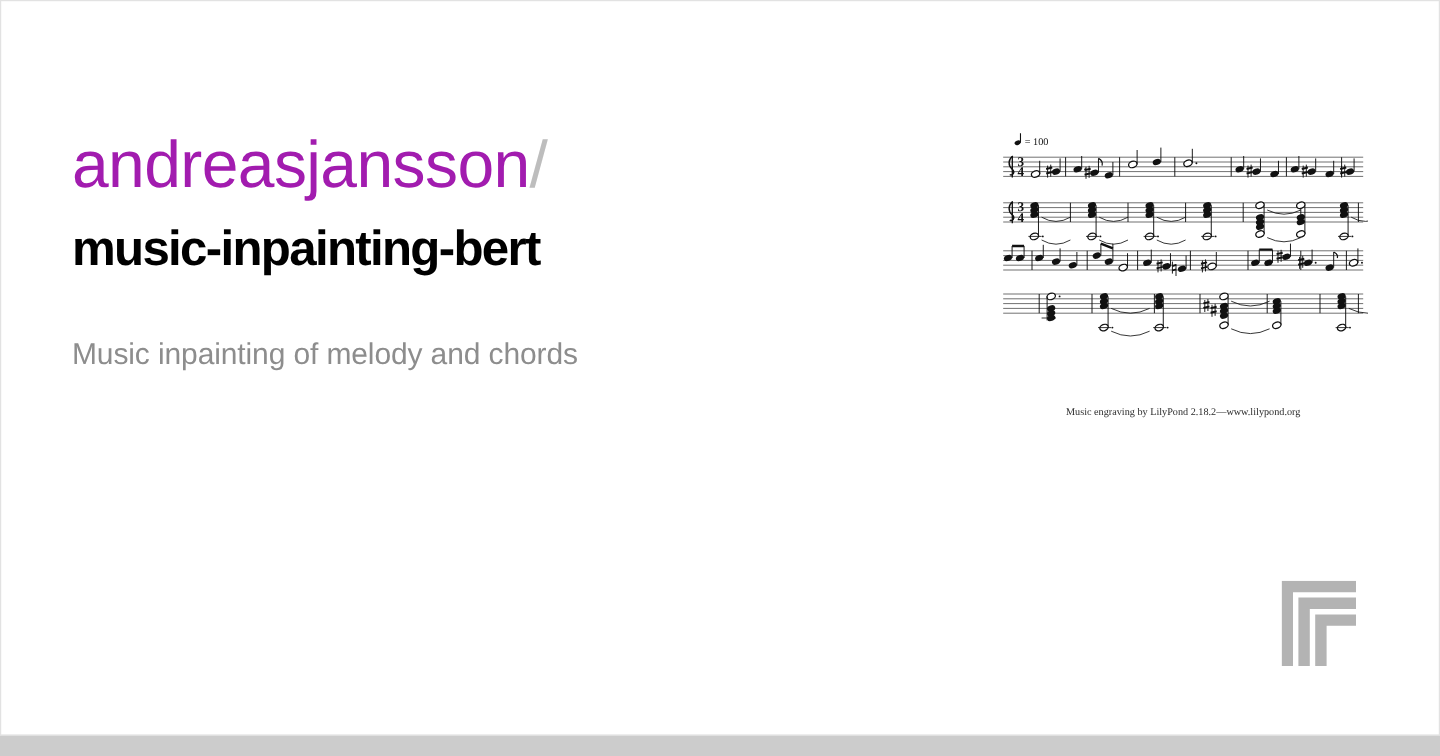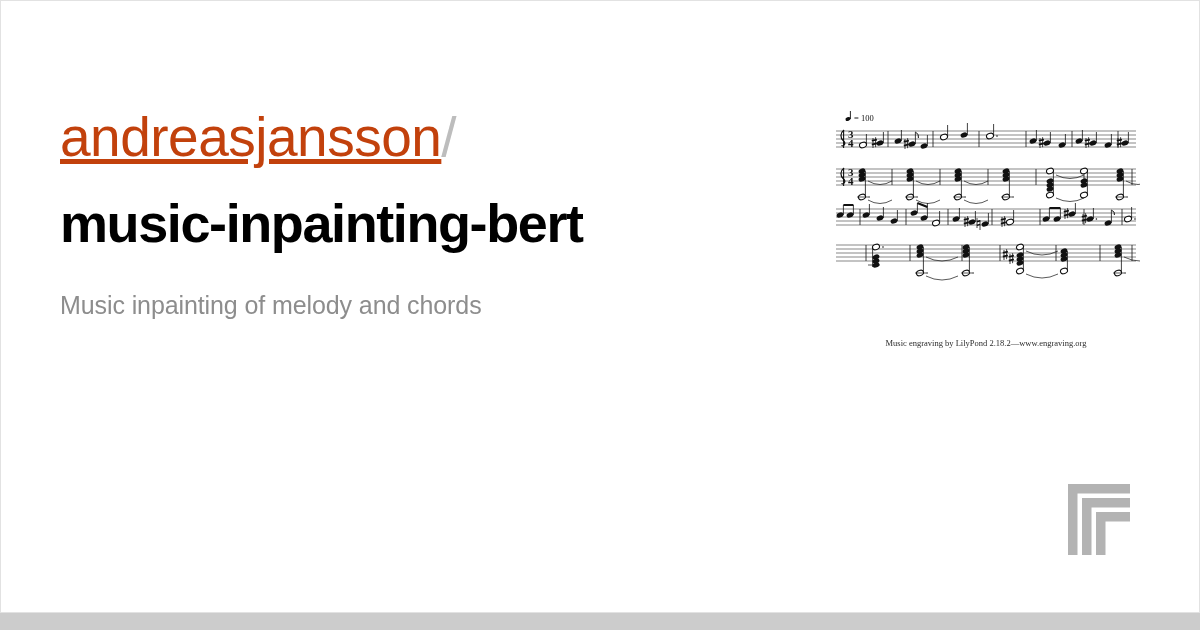--- a/index.html
+++ b/index.html
@@ -54,38 +54,38 @@
     width: 720px;
   }
   .owner-line {
     font-size: 55px;
     line-height: 66px;
     font-weight: 300;
     letter-spacing: -0.5px;
     color: #0f0f0f;
     white-space: nowrap;
   }
-  .owner-name { color: #c2410c; font-weight: 300; text-decoration: underline; }
+  .owner-name { color: #a21caf; font-weight: 300; }
   .slash {
     color: #bdbdbd;
     font-weight: 300;
   }
   .model-line {
-    font-size: 54px;
+    font-size: 41px;
     line-height: 70px;
     font-weight: 700;
     letter-spacing: -1.4px;
     color: #000000;
     white-space: nowrap;
-    margin-top: 18px;
+    margin-top: 2px;
   }
   .subtitle {
     position: absolute;
     left: 60px;
-    top: 289px;
+    top: 279px;
     font-size: 25px;
     line-height: 32px;
     font-weight: 400;
     color: #8d8d8d;
     letter-spacing: -0.1px;
     white-space: nowrap;
   }
 
   
   .sheet {
@@ -658,21 +658,21 @@
               <circle cx="7" cy="0" r="0.8" fill="#111"></circle>
               </g>
             <line x1="-5" y1="168" x2="6" y2="168" stroke="#111" stroke-width="0.7"></line>
             <path d="M6,152 q16,8 32,0" fill="none" stroke="#111" stroke-width="0.7"></path>
           </g>
         </g>
       </g>
     </svg>
   </div>
 
-  <div class="engraving-credit">Music engraving by LilyPond 2.18.2—www.engraving.org</div>
+  <div class="engraving-credit">Music engraving by LilyPond 2.18.2—www.lilypond.org</div>
 
   <div class="logo-mark">
     <svg width="72" height="71" viewBox="0 0 72 71">
       <path d="M0,0 H62 V9.5 H9.5 V71 H0 Z" fill="#b3b3b3"></path>
       <path d="M14,14 H62 V23.5 H23.5 V71 H14 Z" fill="#b3b3b3"></path>
       <path d="M28,28 H62 V37.5 H37.5 V71 H28 Z" fill="#b3b3b3"></path>
     </svg>
   </div>
 
   <div class="bottom-bar"></div>

